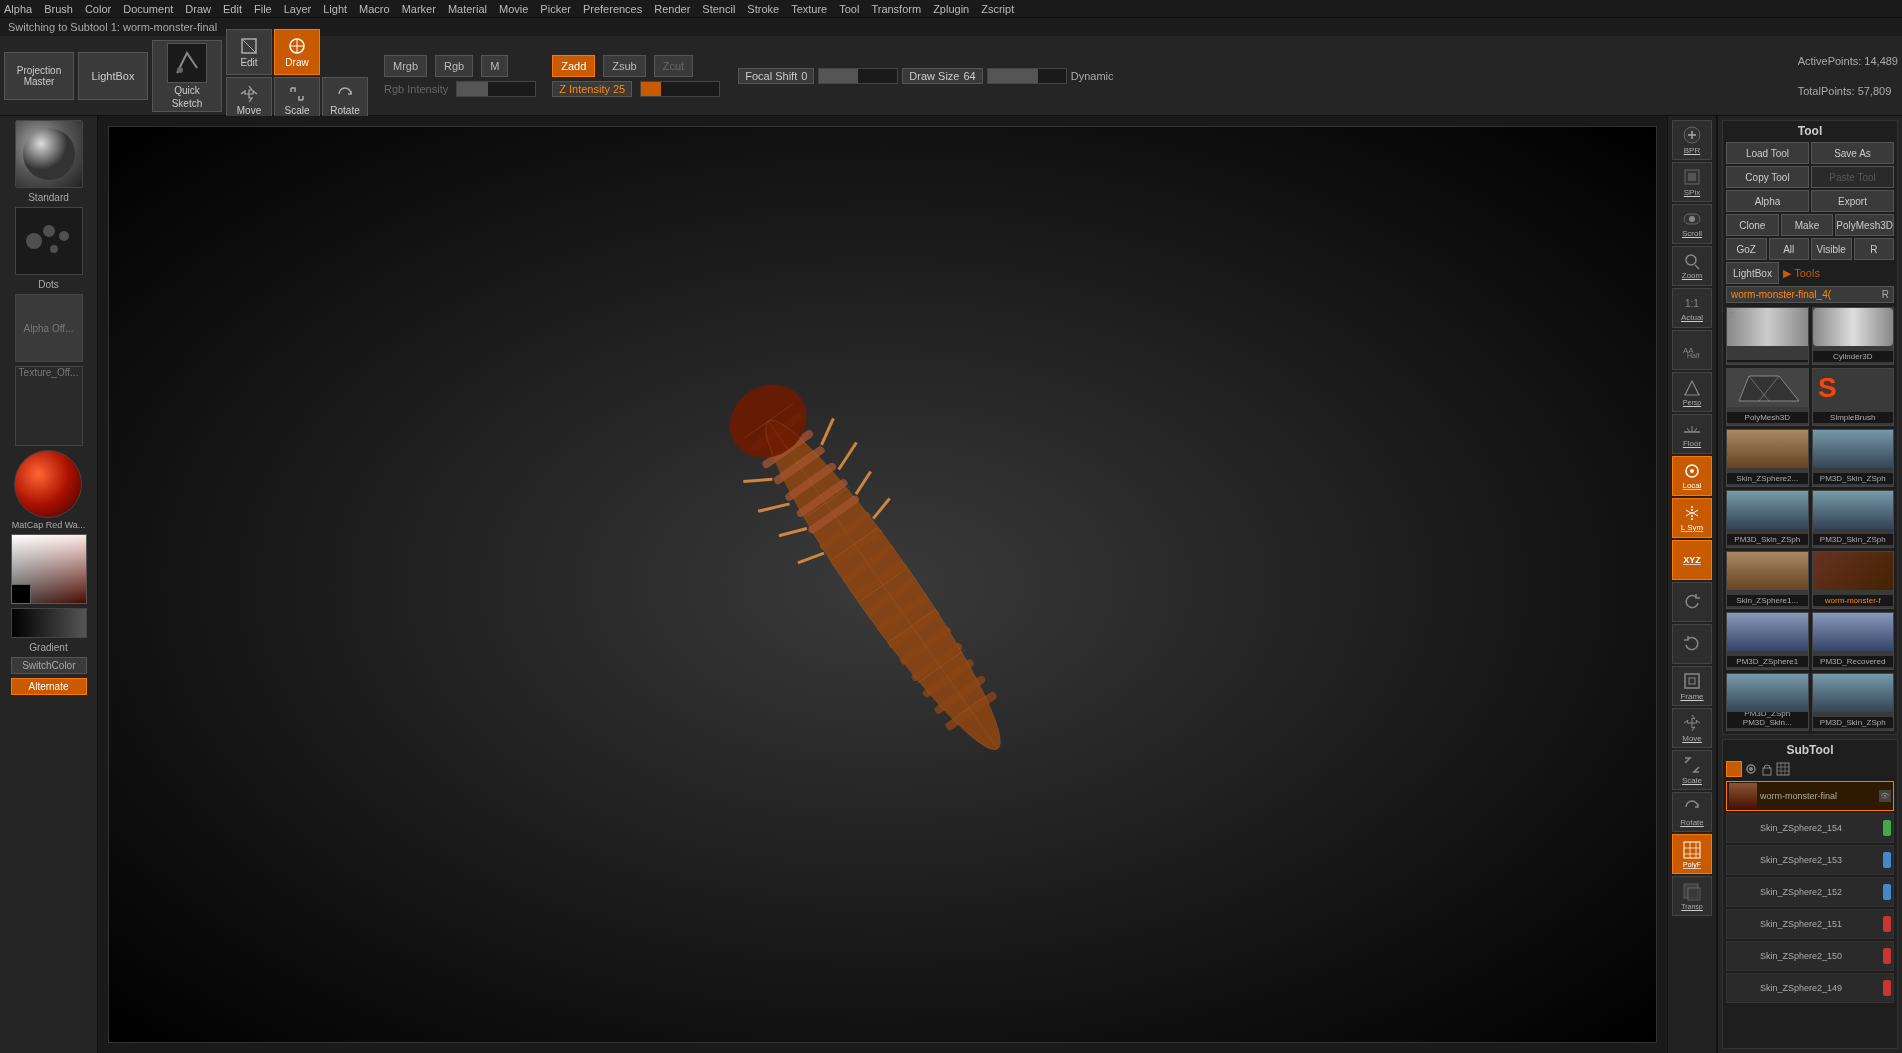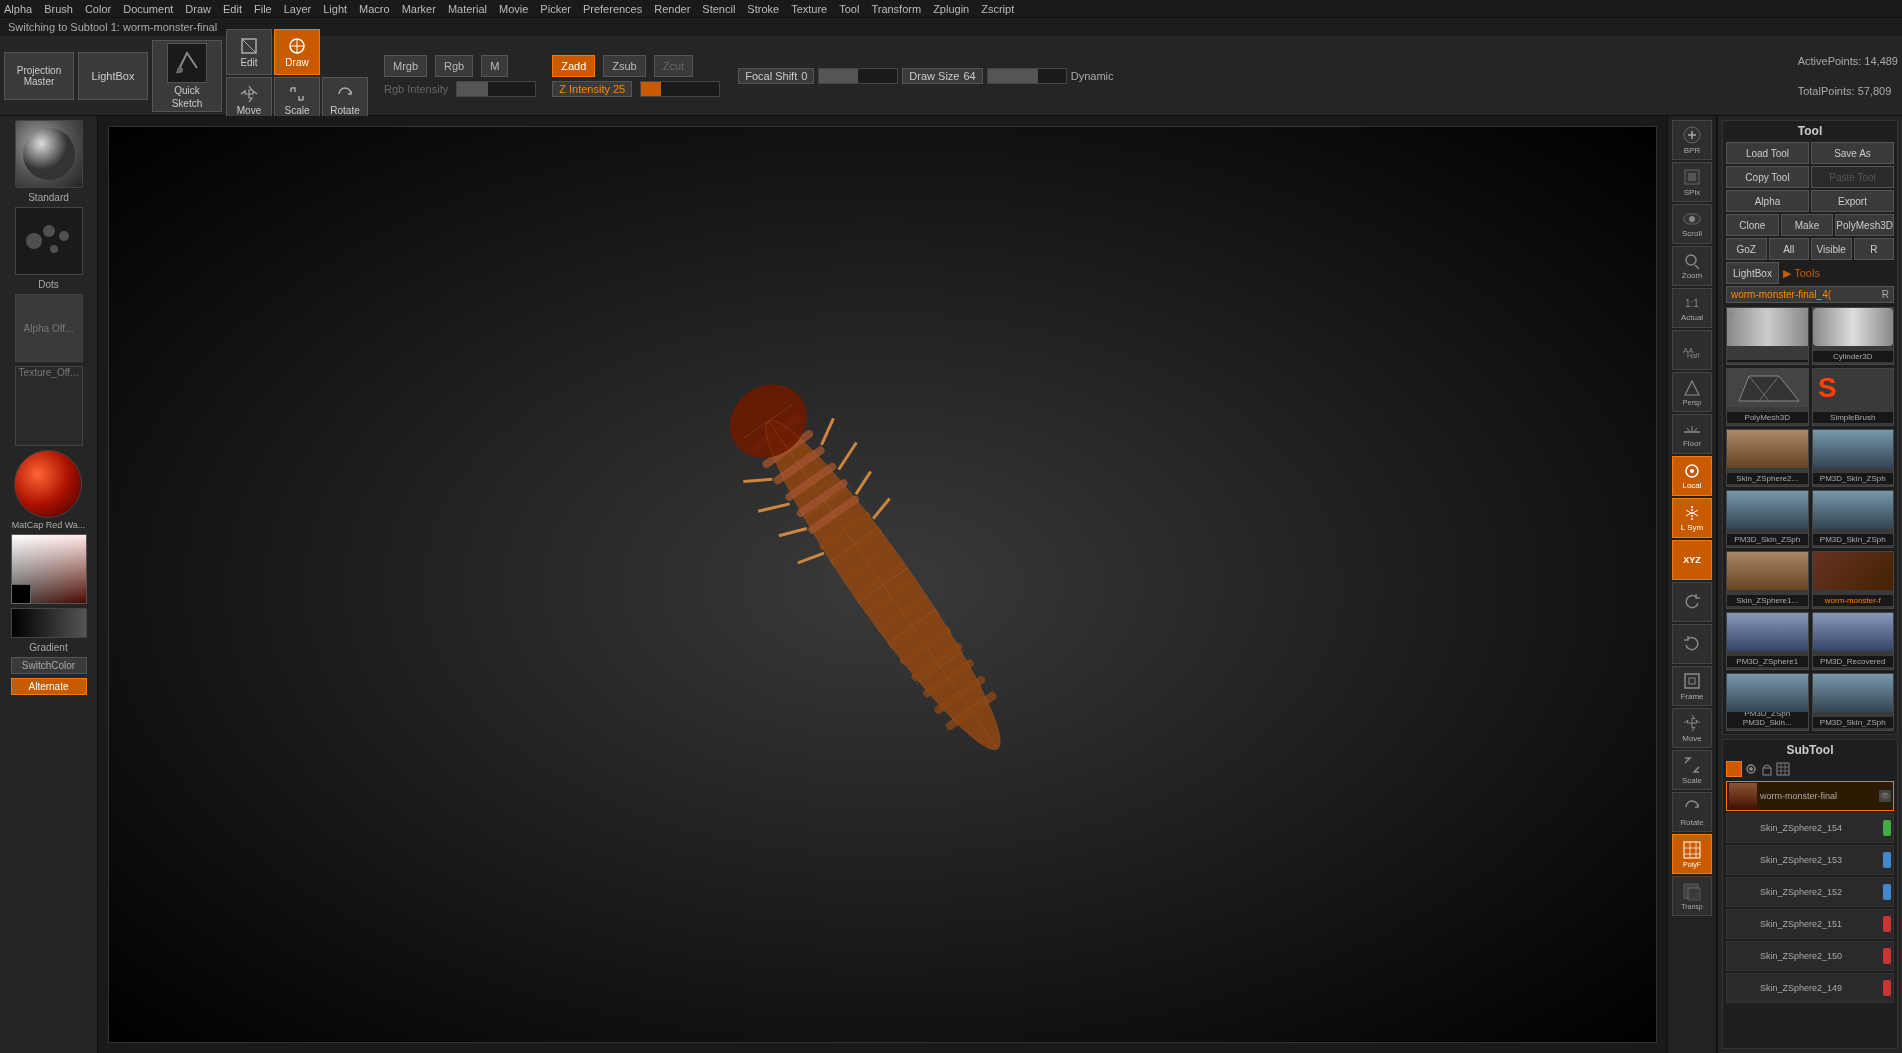--- a/index.html
+++ b/index.html
@@ -286,21 +286,21 @@
     }
 
     .switch-color-btn {
       background: #3a3a3a;
       border: 1px solid #555;
       color: #aaa;
       font-size: 10px;
       padding: 2px 10px;
       cursor: pointer;
       width: 76px;
-      text-align: center;
+      text-align: right;
     }
     .alternate-btn {
       background: #c85a00;
       border: 1px solid #ff7700;
       color: #fff;
       font-size: 10px;
       padding: 2px 10px;
       cursor: pointer;
       width: 76px;
       text-align: center;
@@ -343,20 +343,21 @@
     #icon-bar {
       width: 50px;
       background: #222;
       display: flex;
       flex-direction: column;
       align-items: center;
       padding: 4px 2px;
       gap: 2px;
       border-left: 1px solid #111;
       border-right: 1px solid #111;
+      text-decoration: underline;
     }
 
     .icon-btn {
       width: 40px;
       height: 40px;
       background: #2e2e2e;
       border: 1px solid #444;
       color: #aaa;
       font-size: 8px;
       text-align: center;

